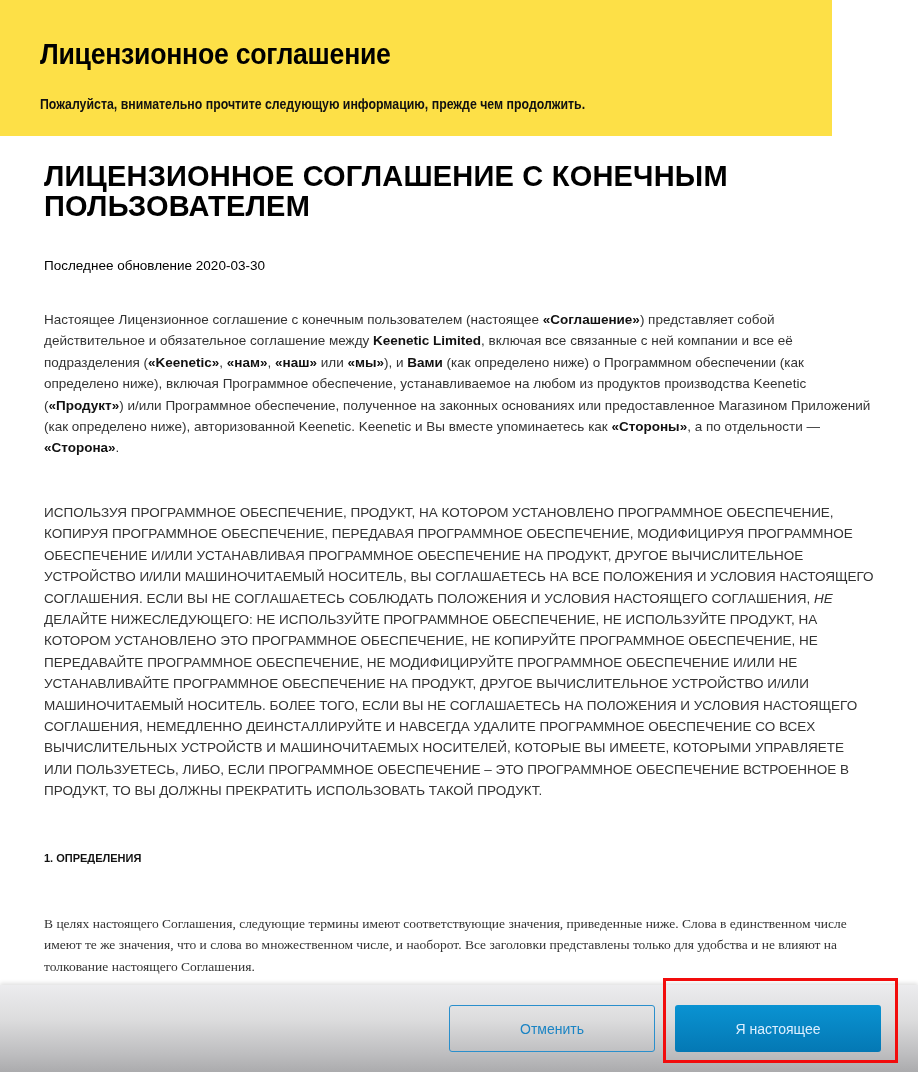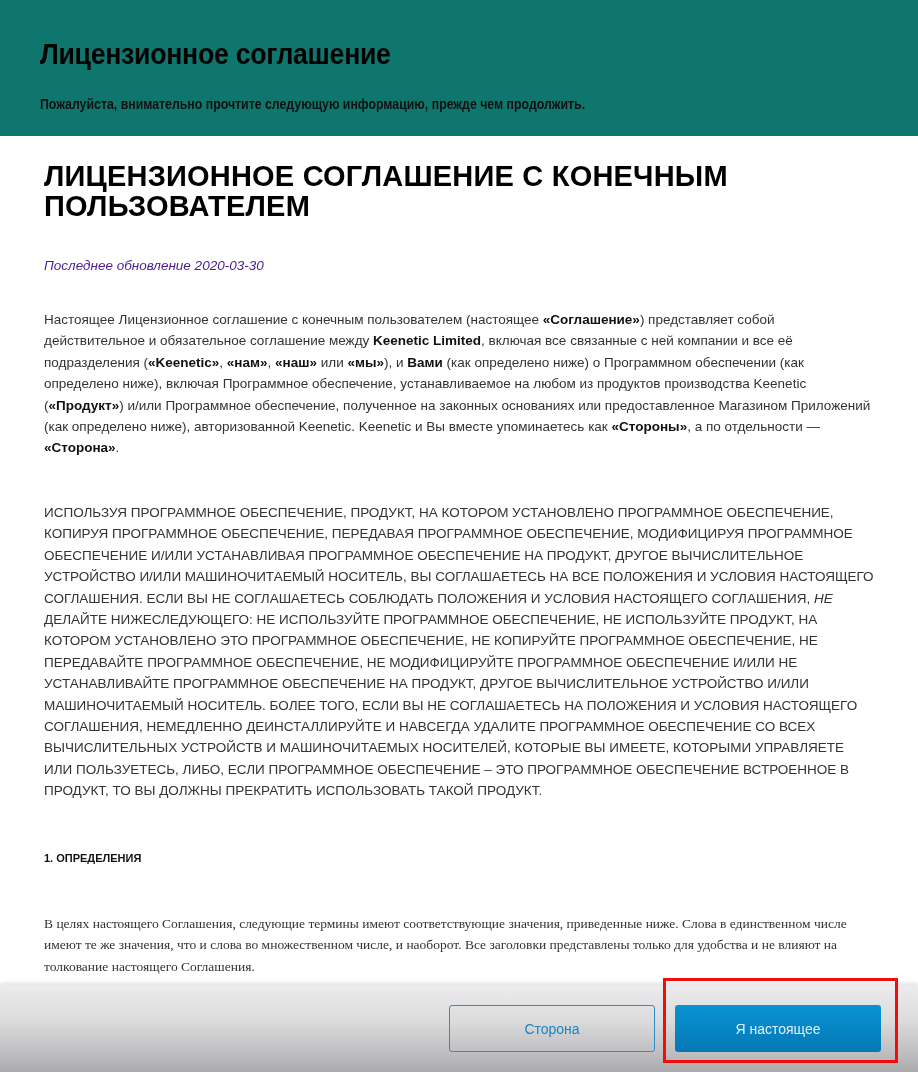--- a/index.html
+++ b/index.html
@@ -4,22 +4,22 @@
   <style>
     * { box-sizing: border-box; margin: 0; padding: 0; }
     html, body {
       width: 918px; height: 1072px; overflow: hidden;
       background: #ffffff;
       font-family: "Liberation Sans", sans-serif;
     }
     .page { position: relative; width: 918px; height: 1072px; overflow: hidden; }
 
     .header {
-      position: absolute; left: 0; top: 0; width: 918px; height: 136px;
-      background: #0f766e;
+      position: absolute; left: 0; top: 0; width: 832px; height: 136px;
+      background: #fde047;
     }
     .header-title {
       position: absolute; left: 40px; top: 38px;
       font-size: 29px; font-weight: bold; color: #000;
       letter-spacing: -0.3px;
       font-family: "Liberation Sans", sans-serif;
       transform: scaleX(0.92); transform-origin: left center;
     }
     .header-subtitle {
       position: absolute; left: 40px; top: 96px;
@@ -32,21 +32,21 @@
       position: absolute; left: 4px; top: 136px; width: 918px; height: 850px;
       overflow: hidden; background: #fff;
     }
     .doc-title {
       position: absolute; left: 40px; top: 25px; width: 820px;
       font-size: 29px; font-weight: bold; color: #000; line-height: 30px;
       letter-spacing: 0.2px;
     }
     .updated {
       position: absolute; left: 40px; top: 122px;
-      font-size: 13.5px; color: #4c1d95; font-style: italic;
+      font-size: 13.5px; color: #000000;
     }
     .para {
       position: absolute; left: 40px; width: 830px;
       font-size: 13.5px; line-height: 21.4px; color: #333; margin-top: 19px;
     }
     .para b { color: #111; font-weight: bold; }
     .p1 { top: 154px; }
     .p2 { top: 347px; }
     .section-head {
       position: absolute; left: 40px; top: 716px;
@@ -94,18 +94,18 @@
 
     <div class="para p1"><span>Настоящее Лицензионное соглашение с конечным пользователем (настоящее </span><b>«Соглашение»</b><span>) представляет собой действительное и обязательное соглашение между </span><b>Keenetic Limited</b><span>, включая все связанные с ней компании и все её подразделения (</span><b>«Keenetic»</b><span>, </span><b>«нам»</b><span>, </span><b>«наш»</b><span> или </span><b>«мы»</b><span>), и </span><b>Вами</b><span> (как определено ниже) о Программном обеспечении (как определено ниже), включая Программное обеспечение, устанавливаемое на любом из продуктов производства Keenetic (</span><b>«Продукт»</b><span>) и/или Программное обеспечение, полученное на законных основаниях или предоставленное Магазином Приложений (как определено ниже), авторизованной Keenetic. Keenetic и Вы вместе упоминаетесь как </span><b>«Стороны»</b><span>, а по отдельности — </span><b>«Сторона»</b><span>.</span></div>
 
     <div class="para p2"><span>ИСПОЛЬЗУЯ ПРОГРАММНОЕ ОБЕСПЕЧЕНИЕ, ПРОДУКТ, НА КОТОРОМ УСТАНОВЛЕНО ПРОГРАММНОЕ ОБЕСПЕЧЕНИЕ, КОПИРУЯ ПРОГРАММНОЕ ОБЕСПЕЧЕНИЕ, ПЕРЕДАВАЯ ПРОГРАММНОЕ ОБЕСПЕЧЕНИЕ, МОДИФИЦИРУЯ ПРОГРАММНОЕ ОБЕСПЕЧЕНИЕ И/ИЛИ УСТАНАВЛИВАЯ ПРОГРАММНОЕ ОБЕСПЕЧЕНИЕ НА ПРОДУКТ, ДРУГОЕ ВЫЧИСЛИТЕЛЬНОЕ УСТРОЙСТВО И/ИЛИ МАШИНОЧИТАЕМЫЙ НОСИТЕЛЬ, ВЫ СОГЛАШАЕТЕСЬ НА ВСЕ ПОЛОЖЕНИЯ И УСЛОВИЯ НАСТОЯЩЕГО СОГЛАШЕНИЯ. ЕСЛИ ВЫ НЕ СОГЛАШАЕТЕСЬ СОБЛЮДАТЬ ПОЛОЖЕНИЯ И УСЛОВИЯ НАСТОЯЩЕГО СОГЛАШЕНИЯ, </span><i>НЕ</i><span> ДЕЛАЙТЕ НИЖЕСЛЕДУЮЩЕГО: НЕ ИСПОЛЬЗУЙТЕ ПРОГРАММНОЕ ОБЕСПЕЧЕНИЕ, НЕ ИСПОЛЬЗУЙТЕ ПРОДУКТ, НА КОТОРОМ УСТАНОВЛЕНО ЭТО ПРОГРАММНОЕ ОБЕСПЕЧЕНИЕ, НЕ КОПИРУЙТЕ ПРОГРАММНОЕ ОБЕСПЕЧЕНИЕ, НЕ ПЕРЕДАВАЙТЕ ПРОГРАММНОЕ ОБЕСПЕЧЕНИЕ, НЕ МОДИФИЦИРУЙТЕ ПРОГРАММНОЕ ОБЕСПЕЧЕНИЕ И/ИЛИ НЕ УСТАНАВЛИВАЙТЕ ПРОГРАММНОЕ ОБЕСПЕЧЕНИЕ НА ПРОДУКТ, ДРУГОЕ ВЫЧИСЛИТЕЛЬНОЕ УСТРОЙСТВО И/ИЛИ МАШИНОЧИТАЕМЫЙ НОСИТЕЛЬ. БОЛЕЕ ТОГО, ЕСЛИ ВЫ НЕ СОГЛАШАЕТЕСЬ НА ПОЛОЖЕНИЯ И УСЛОВИЯ НАСТОЯЩЕГО СОГЛАШЕНИЯ, НЕМЕДЛЕННО ДЕИНСТАЛЛИРУЙТЕ И НАВСЕГДА УДАЛИТЕ ПРОГРАММНОЕ ОБЕСПЕЧЕНИЕ СО ВСЕХ ВЫЧИСЛИТЕЛЬНЫХ УСТРОЙСТВ И МАШИНОЧИТАЕМЫХ НОСИТЕЛЕЙ, КОТОРЫЕ ВЫ ИМЕЕТЕ, КОТОРЫМИ УПРАВЛЯЕТЕ ИЛИ ПОЛЬЗУЕТЕСЬ, ЛИБО, ЕСЛИ ПРОГРАММНОЕ ОБЕСПЕЧЕНИЕ – ЭТО ПРОГРАММНОЕ ОБЕСПЕЧЕНИЕ ВСТРОЕННОЕ В ПРОДУКТ, ТО ВЫ ДОЛЖНЫ ПРЕКРАТИТЬ ИСПОЛЬЗОВАТЬ ТАКОЙ ПРОДУКТ.</span></div>
 
     <div class="section-head">1. ОПРЕДЕЛЕНИЯ</div>
     <div class="para p3">В целях настоящего Соглашения, следующие термины имеют соответствующие значения, приведенные ниже. Слова в единственном числе имеют те же значения, что и слова во множественном числе, и наоборот. Все заголовки представлены только для удобства и не влияют на толкование настоящего Соглашения.</div>
   </div>
 
   <div class="footer">
-    <div class="btn btn-cancel">Сторона</div>
+    <div class="btn btn-cancel">Отменить</div>
     <div class="btn btn-accept">Я настоящее</div>
   </div>
 
   <div class="highlight"></div>
 </div>
 
 </body></html>

